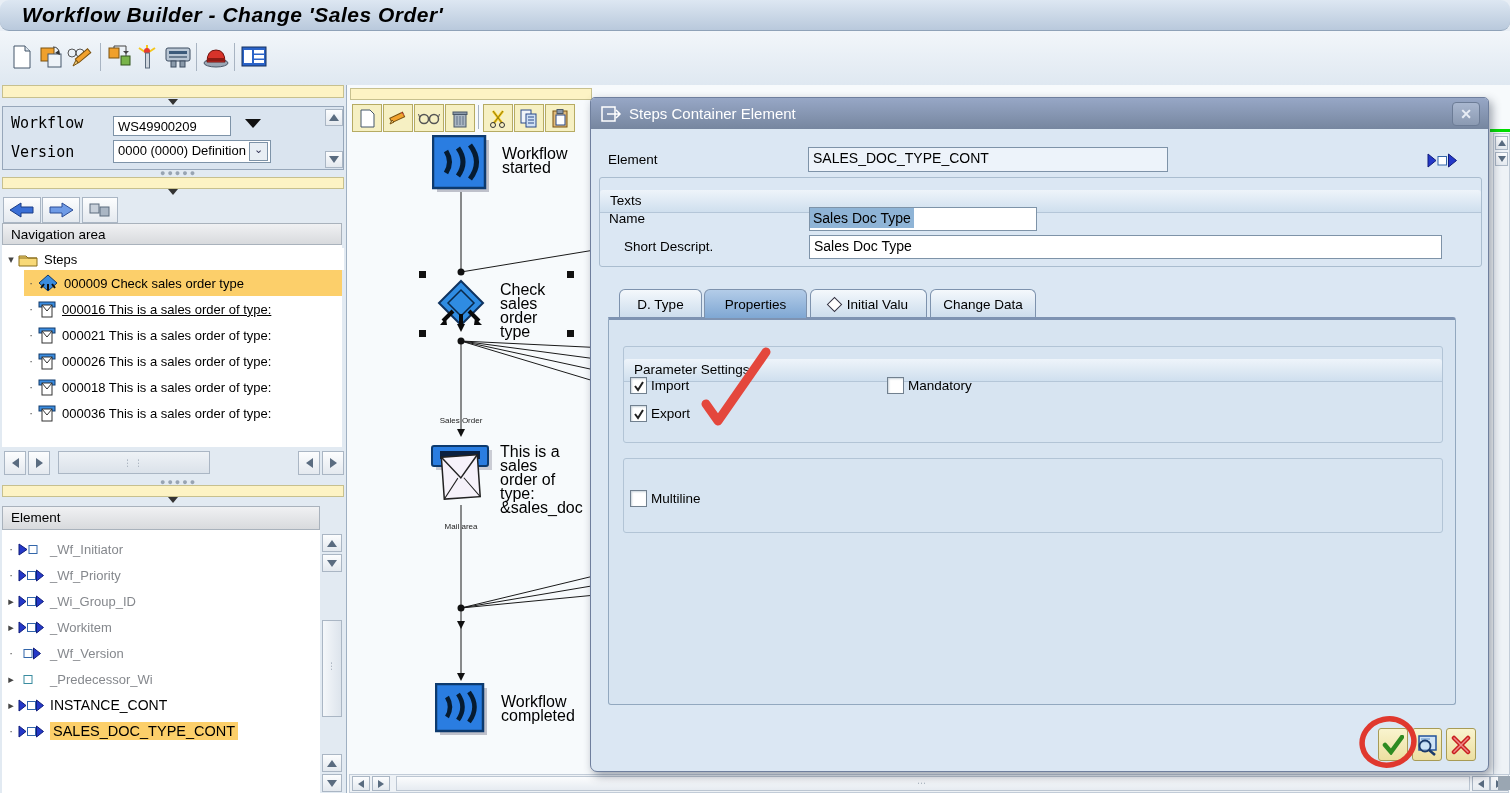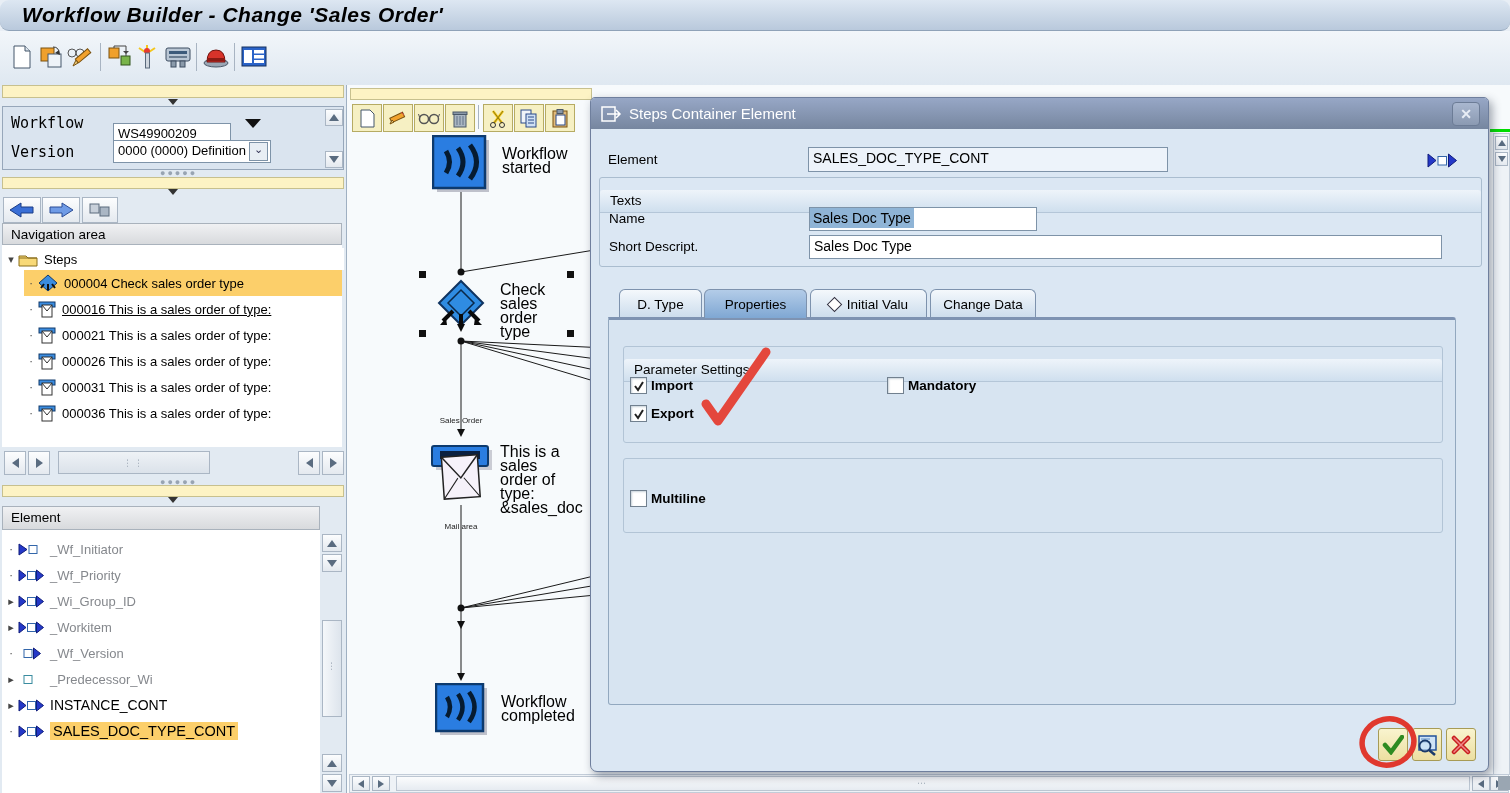--- a/index.html
+++ b/index.html
@@ -59,21 +59,21 @@
   #dlg-title{position:absolute;left:0;top:0;width:100%;height:31px;border-radius:4px 4px 0 0;
     background:linear-gradient(#97a7c6,#76869f);display:flex;align-items:center;color:#fff;font-size:15px;}
   #dlg-close{position:absolute;right:8px;top:4px;width:26px;height:22px;border-radius:4px;
     background:linear-gradient(#a9b7cf,#8b9ab2);border:1px solid #6c7c96;color:#e8edf5;
     display:flex;align-items:center;justify-content:center;font-weight:bold;font-size:14px;}
   .grp{position:absolute;border:1px solid #aabdcf;border-radius:3px;}
   .grphdr{position:absolute;left:0;top:0;width:100%;height:23px;border-radius:3px 3px 0 0;
     background:linear-gradient(#eef4fa,#cfdfee);border-bottom:1px solid #b4c6d8;
     padding:3px 10px;box-sizing:border-box;font-size:13.5px;margin-top:12px;}
   .dlbl{position:absolute;font-size:13.5px;}
-  .cb{position:absolute;display:flex;align-items:center;font-weight:bold;}
+  .cb{position:absolute;display:flex;align-items:center;}
   .cbbox{width:15px;height:15px;background:#fff;border:1px solid #71808f;box-shadow:inset 1px 1px 2px #c8d2da;
     display:flex;align-items:center;justify-content:center;flex:0 0 15px;}
   .cbbox svg{display:block;}
   .cb .cblbl{margin-left:4px;font-size:13.5px;}
 
   
   .tab{position:absolute;height:29px;border:1px solid #7d92ad;border-bottom:none;border-radius:6px 6px 0 0;
     background:linear-gradient(#f4f8fc,#cbdcec);display:flex;align-items:center;justify-content:center;
     font-size:13.5px;padding:0 12px;box-sizing:border-box;}
   .tab.active{background:linear-gradient(#b3cce8,#7fa7d3);font-weight:normal;z-index:3;}
@@ -168,21 +168,21 @@
     </div>
   </div>
 
   <div id="leftp" class="abs">
 
     <div class="ystrip" style="top:0px;height:11px"></div>
     <div class="collapse-arrow" style="left:168px;top:14px"></div>
 
     <div class="panelbox" style="left:2px;top:21px;width:340px;height:62px">
       <div class="monolbl abs" style="left:8px;top:7px">Workflow</div>
-      <div class="fld" style="left:110px;top:16px;width:118px;height:20px"><span>WS49900209</span></div>
+      <div class="fld" style="left:110px;top:9px;width:118px;height:20px"><span>WS49900209</span></div>
       <div class="abs" style="left:242px;top:12px;width:0;height:0;border-left:8px solid transparent;border-right:8px solid transparent;border-top:9px solid #111"></div>
       <div class="monolbl abs" style="left:8px;top:36px">Version</div>
       <div class="fld" style="left:110px;top:33px;width:158px;height:23px;padding-right:22px">
         <span>0000 (0000) Definition</span>
         <span class="abs" style="right:2px;top:1px;width:17px;height:17px;border:1px solid #7e93a8;background:#e8eef4;text-align:center;font-size:11px;color:#335">⌄</span>
       </div>
       <div class="scrbtn" style="left:322px;top:2px;width:16px;height:15px">
           <span class="tri-u"></span>
         </div>
       <div class="scrbtn" style="left:322px;top:44px;width:16px;height:15px">
@@ -223,21 +223,21 @@
             <path d="M1 6 h18" stroke="#8a6f1c"></path>
           </svg>
         <span class="lbl">Steps</span>
       </div>
       <div class="treerow row-sel" style="top:25px;left:22px;width:318px">
         <span class="bullet">·</span>
         <svg width="20" height="18">
             <polygon points="10,1 19,9 10,17 1,9" fill="#3a8ce0" stroke="#123a6a"></polygon>
             <path d="M6 10 l-3 4 M10 10 v6 M14 10 l3 4" stroke="#111" stroke-width="2"></path>
           </svg>
-        <span class="lbl">000004 Check sales order type</span>
+        <span class="lbl">000009 Check sales order type</span>
       </div>
       <div class="treerow" style="top:51px;left:22px;width:318px">
         <span class="bullet">·</span>
         <svg width="18" height="18">
             <rect x="1" y="2" width="16" height="5" fill="#3a8ce0" stroke="#123a6a"></rect>
             <rect x="4" y="5" width="10" height="12" fill="#fff" stroke="#333"></rect>
             <path d="M4 5 l5 6 l5 -6" fill="none" stroke="#333"></path>
           </svg>
         <span class="lbl" style="text-decoration:underline">000016 This is a sales order of type:</span>
       </div>
@@ -259,21 +259,21 @@
           </svg>
         <span class="lbl">000026 This is a sales order of type:</span>
       </div>
       <div class="treerow" style="top:129px;left:22px;width:318px">
         <span class="bullet">·</span>
         <svg width="18" height="18">
             <rect x="1" y="2" width="16" height="5" fill="#3a8ce0" stroke="#123a6a"></rect>
             <rect x="4" y="5" width="10" height="12" fill="#fff" stroke="#333"></rect>
             <path d="M4 5 l5 6 l5 -6" fill="none" stroke="#333"></path>
           </svg>
-        <span class="lbl">000031 This is a sales order of type:</span>
+        <span class="lbl">000018 This is a sales order of type:</span>
       </div>
       <div class="treerow" style="top:155px;left:22px;width:318px">
         <span class="bullet">·</span>
         <svg width="18" height="18">
             <rect x="1" y="2" width="16" height="5" fill="#3a8ce0" stroke="#123a6a"></rect>
             <rect x="4" y="5" width="10" height="12" fill="#fff" stroke="#333"></rect>
             <path d="M4 5 l5 6 l5 -6" fill="none" stroke="#333"></path>
           </svg>
         <span class="lbl">000036 This is a sales order of type:</span>
       </div>
@@ -578,21 +578,21 @@
         <rect x="11" y="3.5" width="8.5" height="8.5" fill="#fff" stroke="#3366aa"></rect>
         <polygon points="21.5,1 29.5,7.5 21.5,14" fill="#2438c8" stroke="#101c7a"></polygon>
       </svg>
 
     <div class="grp" style="left:8px;top:79px;width:881px;height:88px">
       <div class="grphdr">Texts</div>
       <div class="dlbl" style="left:9px;top:33px">Name</div>
       <div class="fld" style="left:209px;top:29px;width:228px;height:24px;font-size:14px;padding:2px 0 2px 0">
         <span style="background:#8fb4d6;padding:2px 3px">Sales Doc Type</span>
       </div>
-      <div class="dlbl" style="left:9px;top:61px">Short Descript.</div>
+      <div class="dlbl" style="left:24px;top:61px">Short Descript.</div>
       <div class="fld" style="left:209px;top:57px;width:633px;height:24px;font-size:14px"><span>Sales Doc Type</span></div>
     </div>
 
     <div class="tab" style="left:28px;top:191px;width:83px">
         <span>D. Type</span>
       </div>
     <div class="tab active" style="left:113px;top:191px;width:103px">
         <span>Properties</span>
       </div>
     <div class="tab" style="left:219px;top:191px;width:117px">

